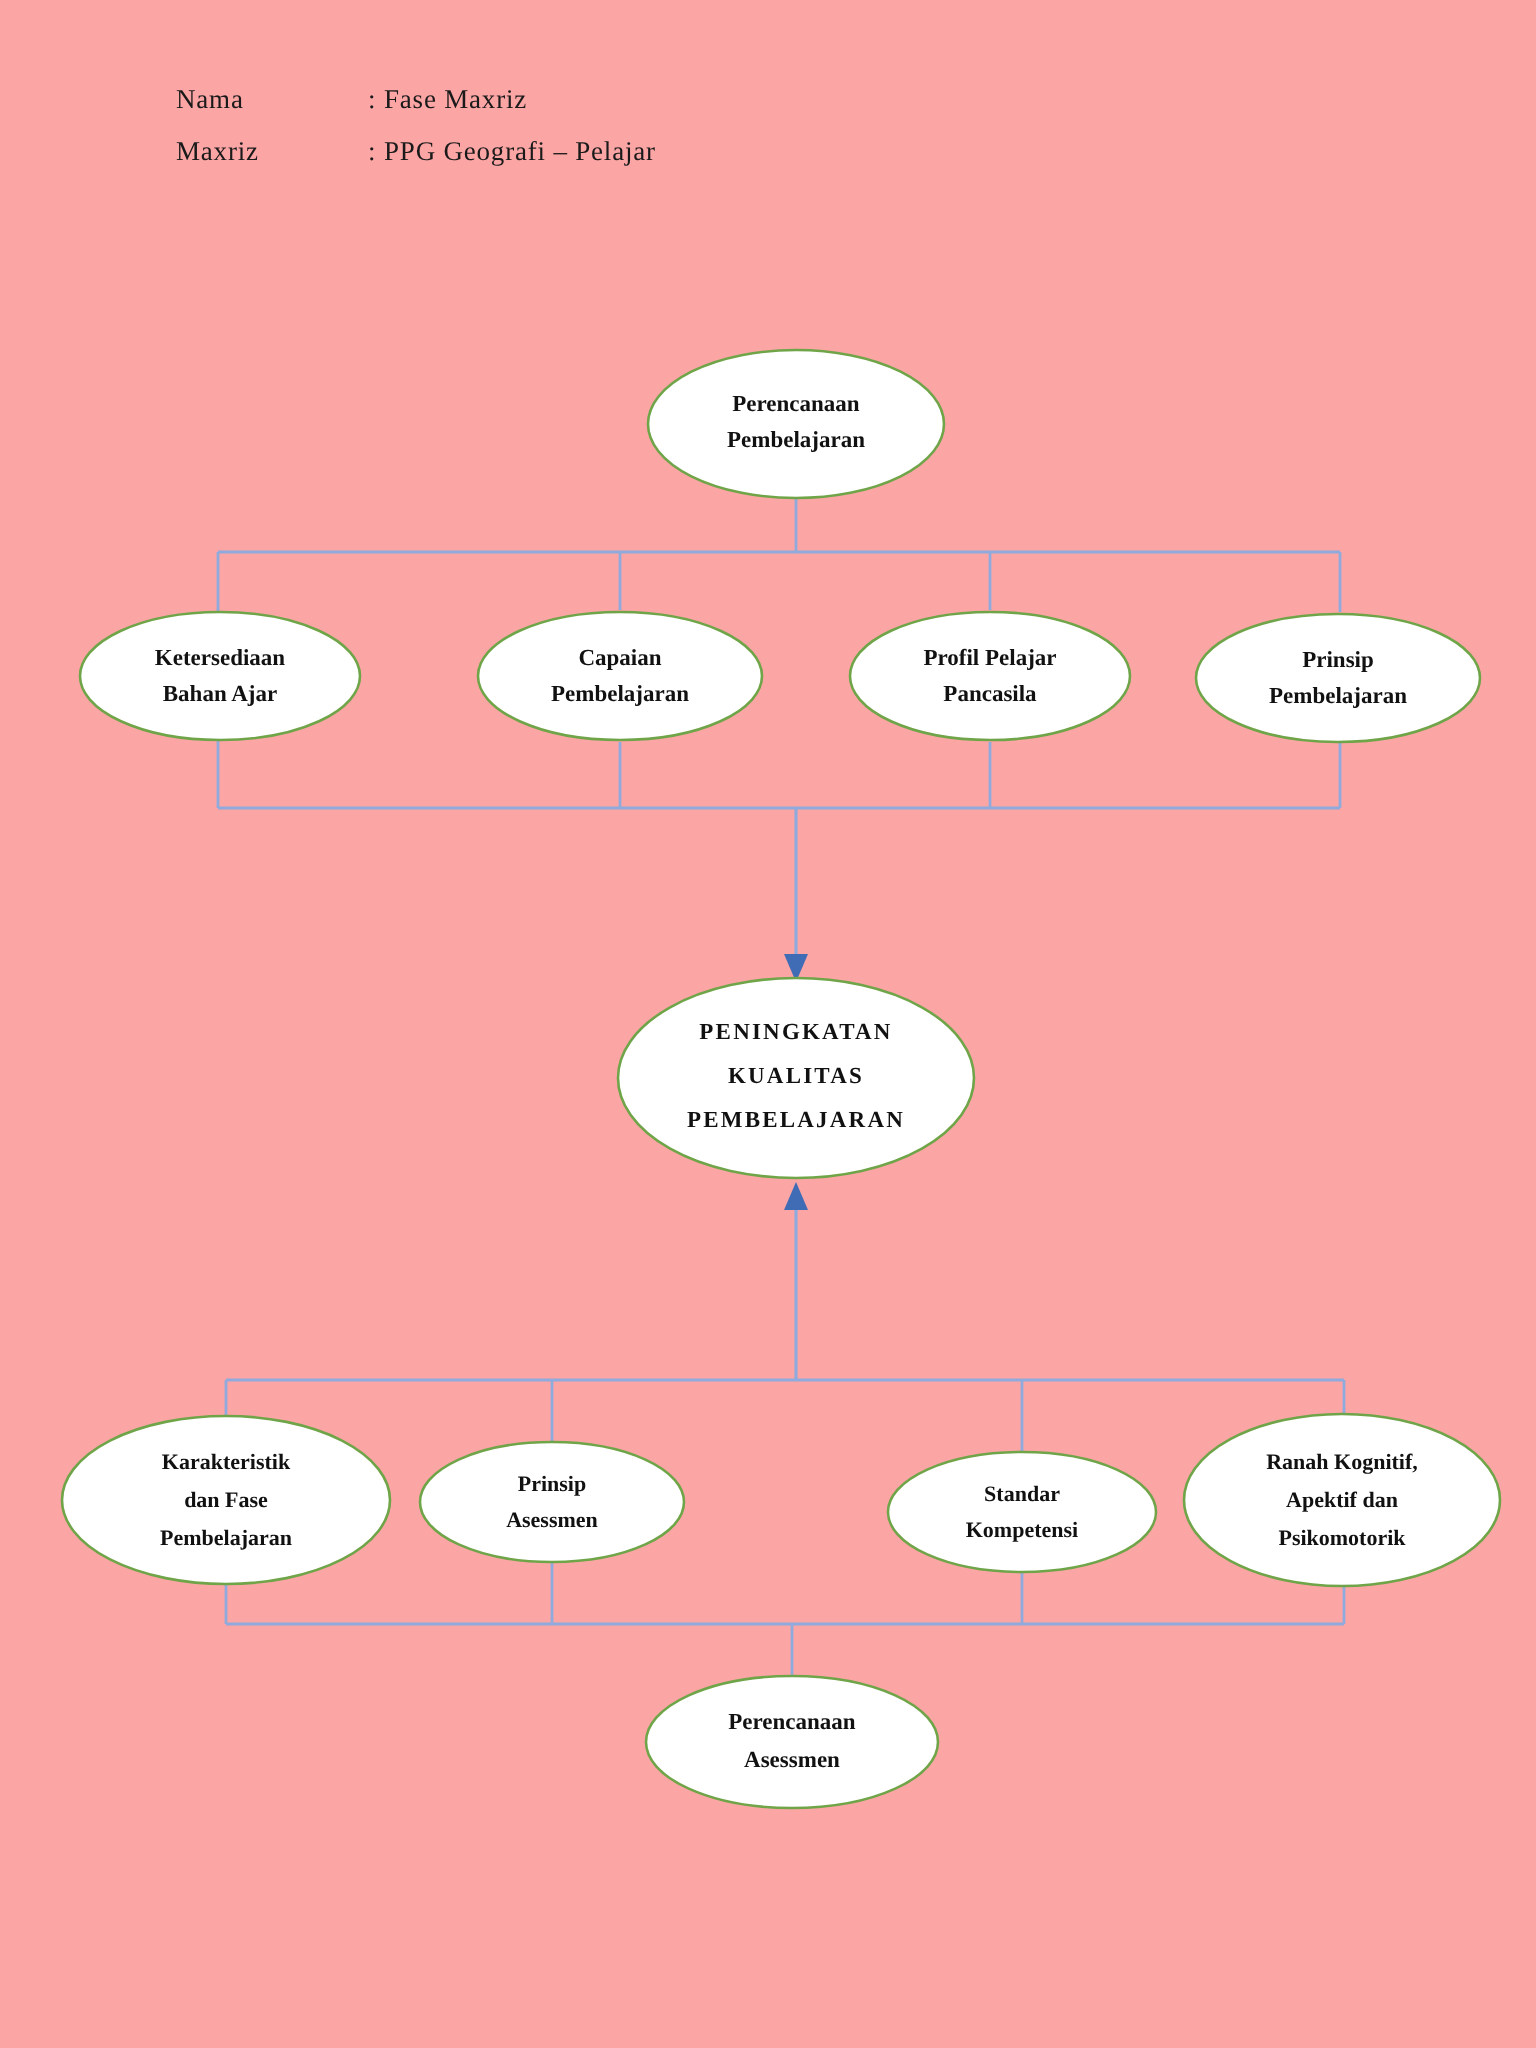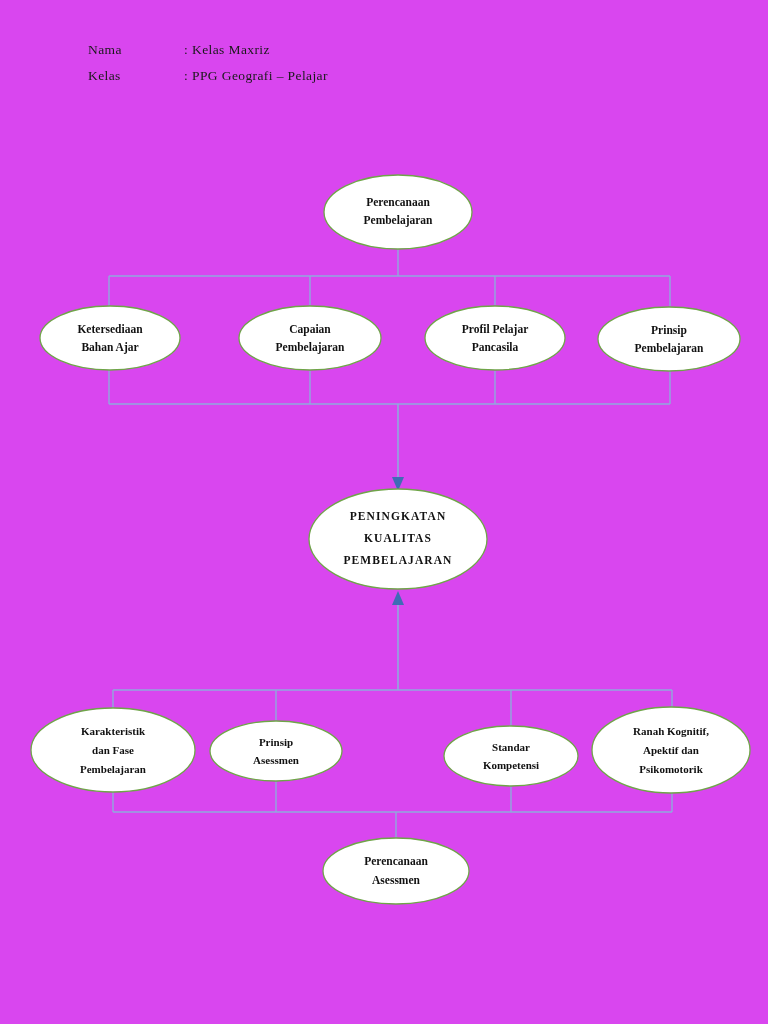--- a/index.html
+++ b/index.html
@@ -13,21 +13,21 @@
     position: relative;
     font-family: "Liberation Serif", "DejaVu Serif", serif;
     overflow: hidden;
   }
 
   #page {
     position: absolute;
     top: 0; left: 0;
     width: 768px;
     height: 1024px;
-    background: #d946ef;
+    background: #fca5a5;
   }
 
   
   .header-block {
     position: absolute;
     top: 42px;
     left: 88px;
     width: 420px;
   }
   .hdr-row {
@@ -87,24 +87,24 @@
 </style>
 </head>
 <body>
 
 <div id="page">
 
   <div class="header-block">
     <div class="hdr-row">
       <span class="hdr-label">Nama</span>
       <span class="hdr-sep">:</span>
-      <span class="hdr-value">Kelas Maxriz</span>
+      <span class="hdr-value">Fase Maxriz</span>
     </div>
     <div class="hdr-row">
-      <span class="hdr-label">Kelas</span>
+      <span class="hdr-label">Maxriz</span>
       <span class="hdr-sep">:</span>
       <span class="hdr-value">PPG Geografi – Pelajar</span>
     </div>
   </div>
 
   <svg id="diagram" width="768" height="1024" viewBox="0 0 768 1024">
 
     <g>
 
       <path class="conn" d="M 398 248 L 398 276"></path>

